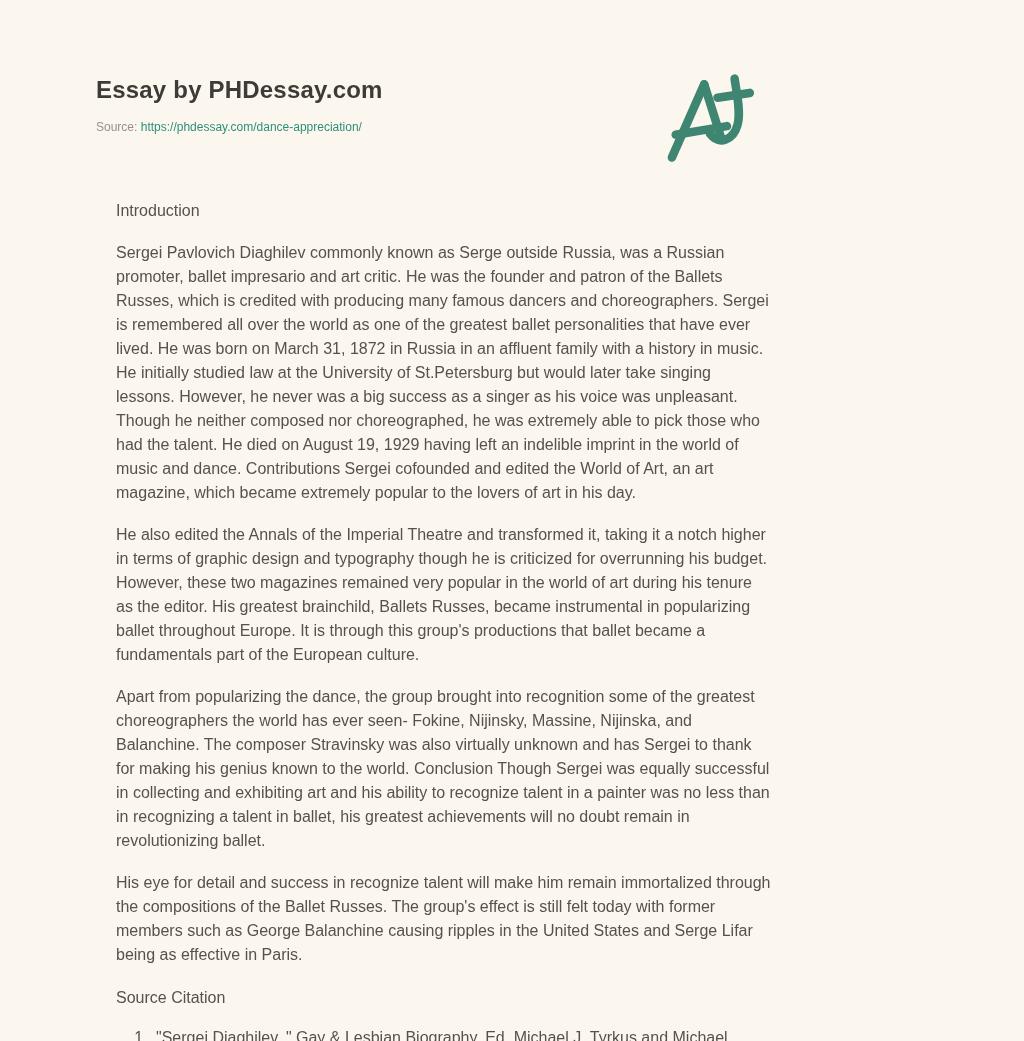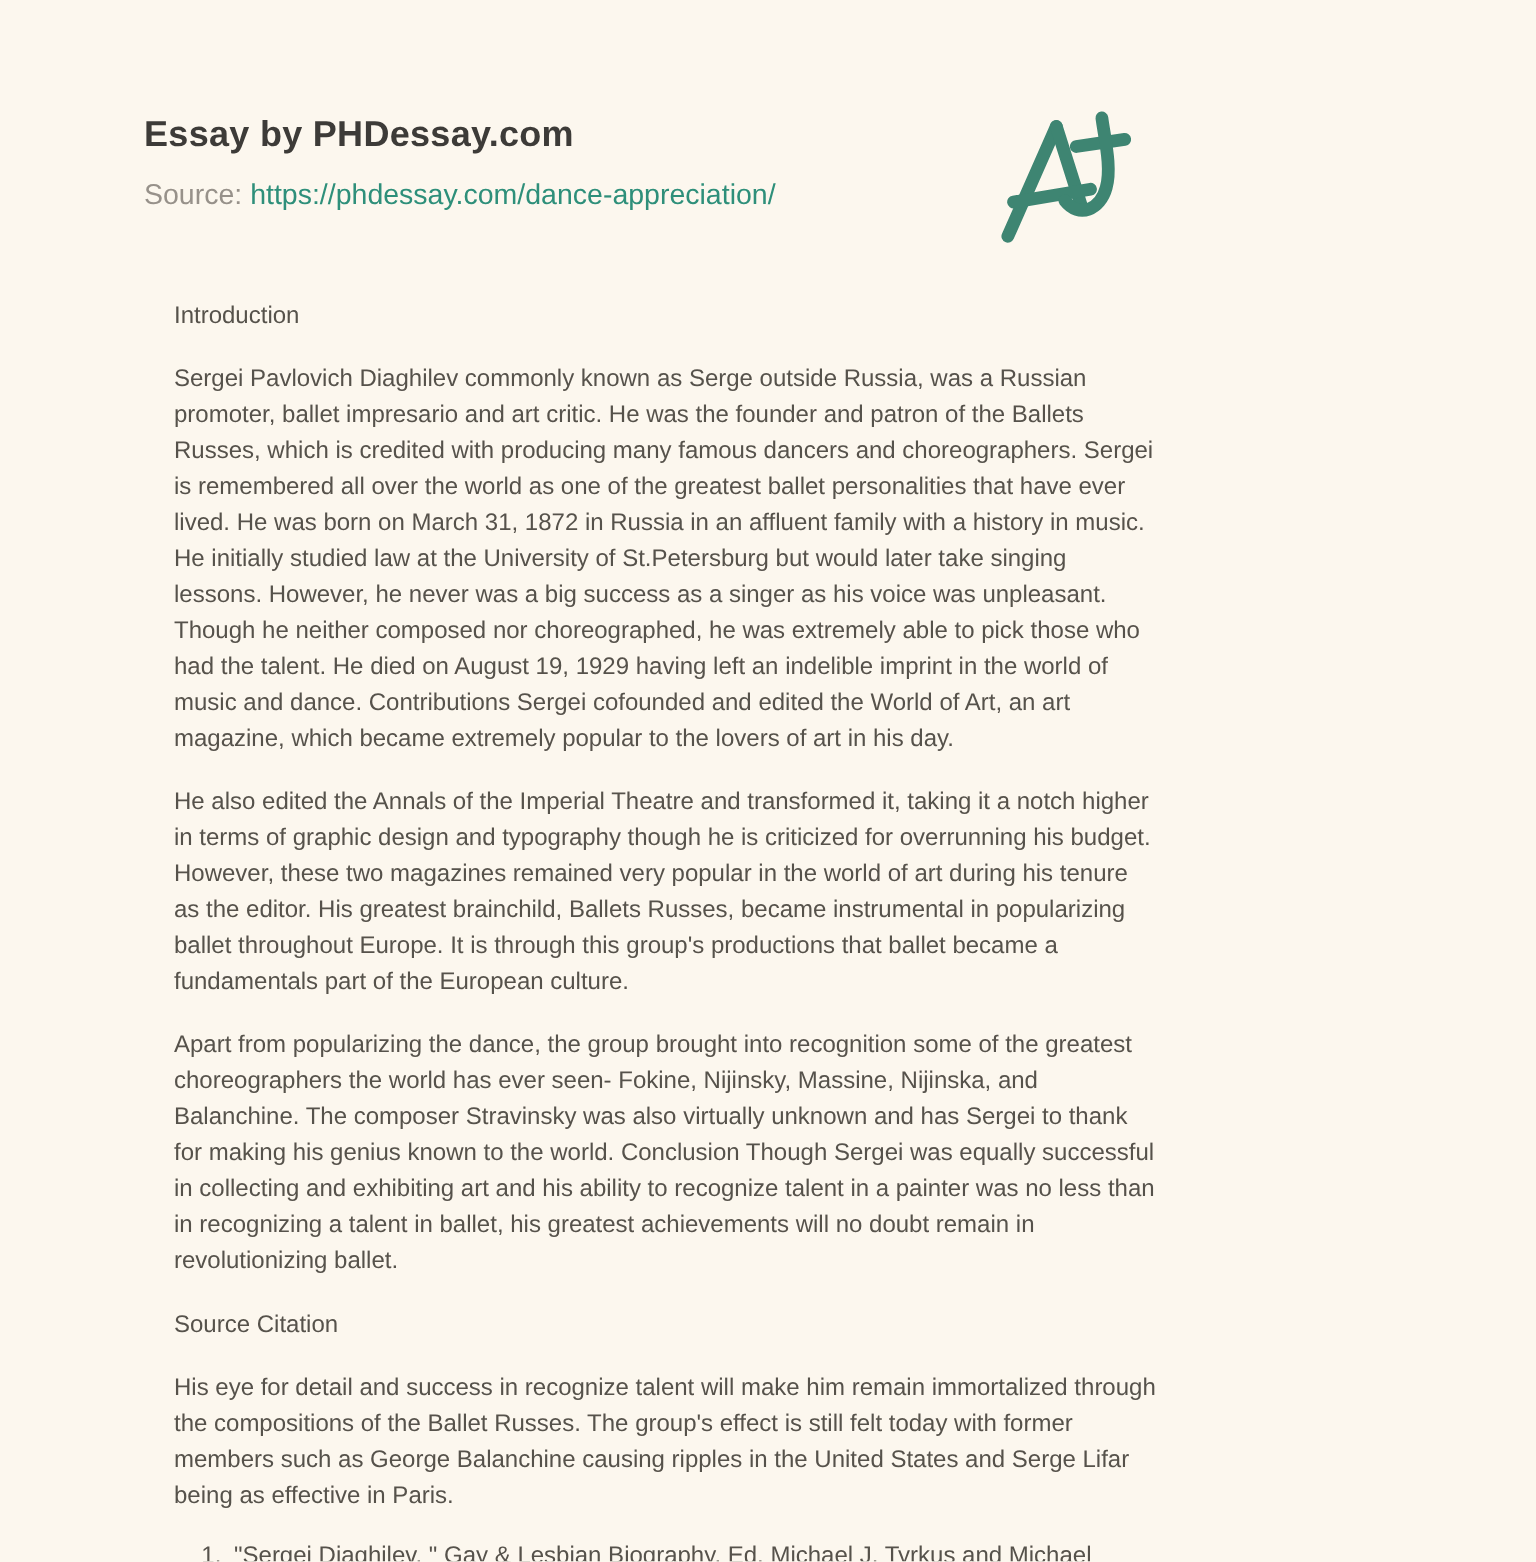--- a/index.html
+++ b/index.html
@@ -20,21 +20,21 @@
     align-items: flex-start;
   }
   .site-title {
     font-size: 24px;
     font-weight: 700;
     color: #3D3B38;
     letter-spacing: 0.2px;
   }
   .source-line {
     margin-top: 16px;
-    font-size: 19px;
+    font-size: 12px;
     color: #97918A;
   }
   .source-line a {
     color: #2E8F7A;
     text-decoration: none;
   }
   .logo-wrap {
     width: 100px;
     height: 95px;
     margin-top: -4px;
@@ -103,22 +103,22 @@
 
 
   <p class="body-copy intro-label">Introduction</p>
 
   <p class="body-copy para">Sergei Pavlovich Diaghilev commonly known as Serge outside Russia, was a Russian promoter, ballet impresario and art critic. He was the founder and patron of the Ballets Russes, which is credited with producing many famous dancers and choreographers. Sergei is remembered all over the world as one of the greatest ballet personalities that have ever lived. He was born on March 31, 1872 in Russia in an affluent family with a history in music. He initially studied law at the University of St.Petersburg but would later take singing lessons. However, he never was a big success as a singer as his voice was unpleasant. Though he neither composed nor choreographed, he was extremely able to pick those who had the talent. He died on August 19, 1929 having left an indelible imprint in the world of music and dance. Contributions Sergei cofounded and edited the World of Art, an art magazine, which became extremely popular to the lovers of art in his day.</p>
 
   <p class="body-copy para">He also edited the Annals of the Imperial Theatre and transformed it, taking it a notch higher in terms of graphic design and typography though he is criticized for overrunning his budget. However, these two magazines remained very popular in the world of art during his tenure as the editor. His greatest brainchild, Ballets Russes, became instrumental in popularizing ballet throughout Europe. It is through this group's productions that ballet became a fundamentals part of the European culture.</p>
 
   <p class="body-copy para">Apart from popularizing the dance, the group brought into recognition some of the greatest choreographers the world has ever seen- Fokine, Nijinsky, Massine, Nijinska, and Balanchine. The composer Stravinsky was also virtually unknown and has Sergei to thank for making his genius known to the world. Conclusion Though Sergei was equally successful in collecting and exhibiting art and his ability to recognize talent in a painter was no less than in recognizing a talent in ballet, his greatest achievements will no doubt remain in revolutionizing ballet.</p>
 
+  <p class="body-copy para">His eye for detail and success in recognize talent will make him remain immortalized through the compositions of the Ballet Russes. The group's effect is still felt today with former members such as George Balanchine causing ripples in the United States and Serge Lifar being as effective in Paris.</p>
+
   <p class="body-copy citation-heading">Source Citation</p>
-
-  <p class="body-copy para">His eye for detail and success in recognize talent will make him remain immortalized through the compositions of the Ballet Russes. The group's effect is still felt today with former members such as George Balanchine causing ripples in the United States and Serge Lifar being as effective in Paris.</p>
 
   <ol class="citations">
     <li>"Sergei Diaghilev. " Gay &amp; Lesbian Biography. Ed. Michael J. Tyrkus and Michael Bronski. Detroit: St. James Press, 1997.</li>
 
   </ol>
 
 </div>
 
 </body></html>

